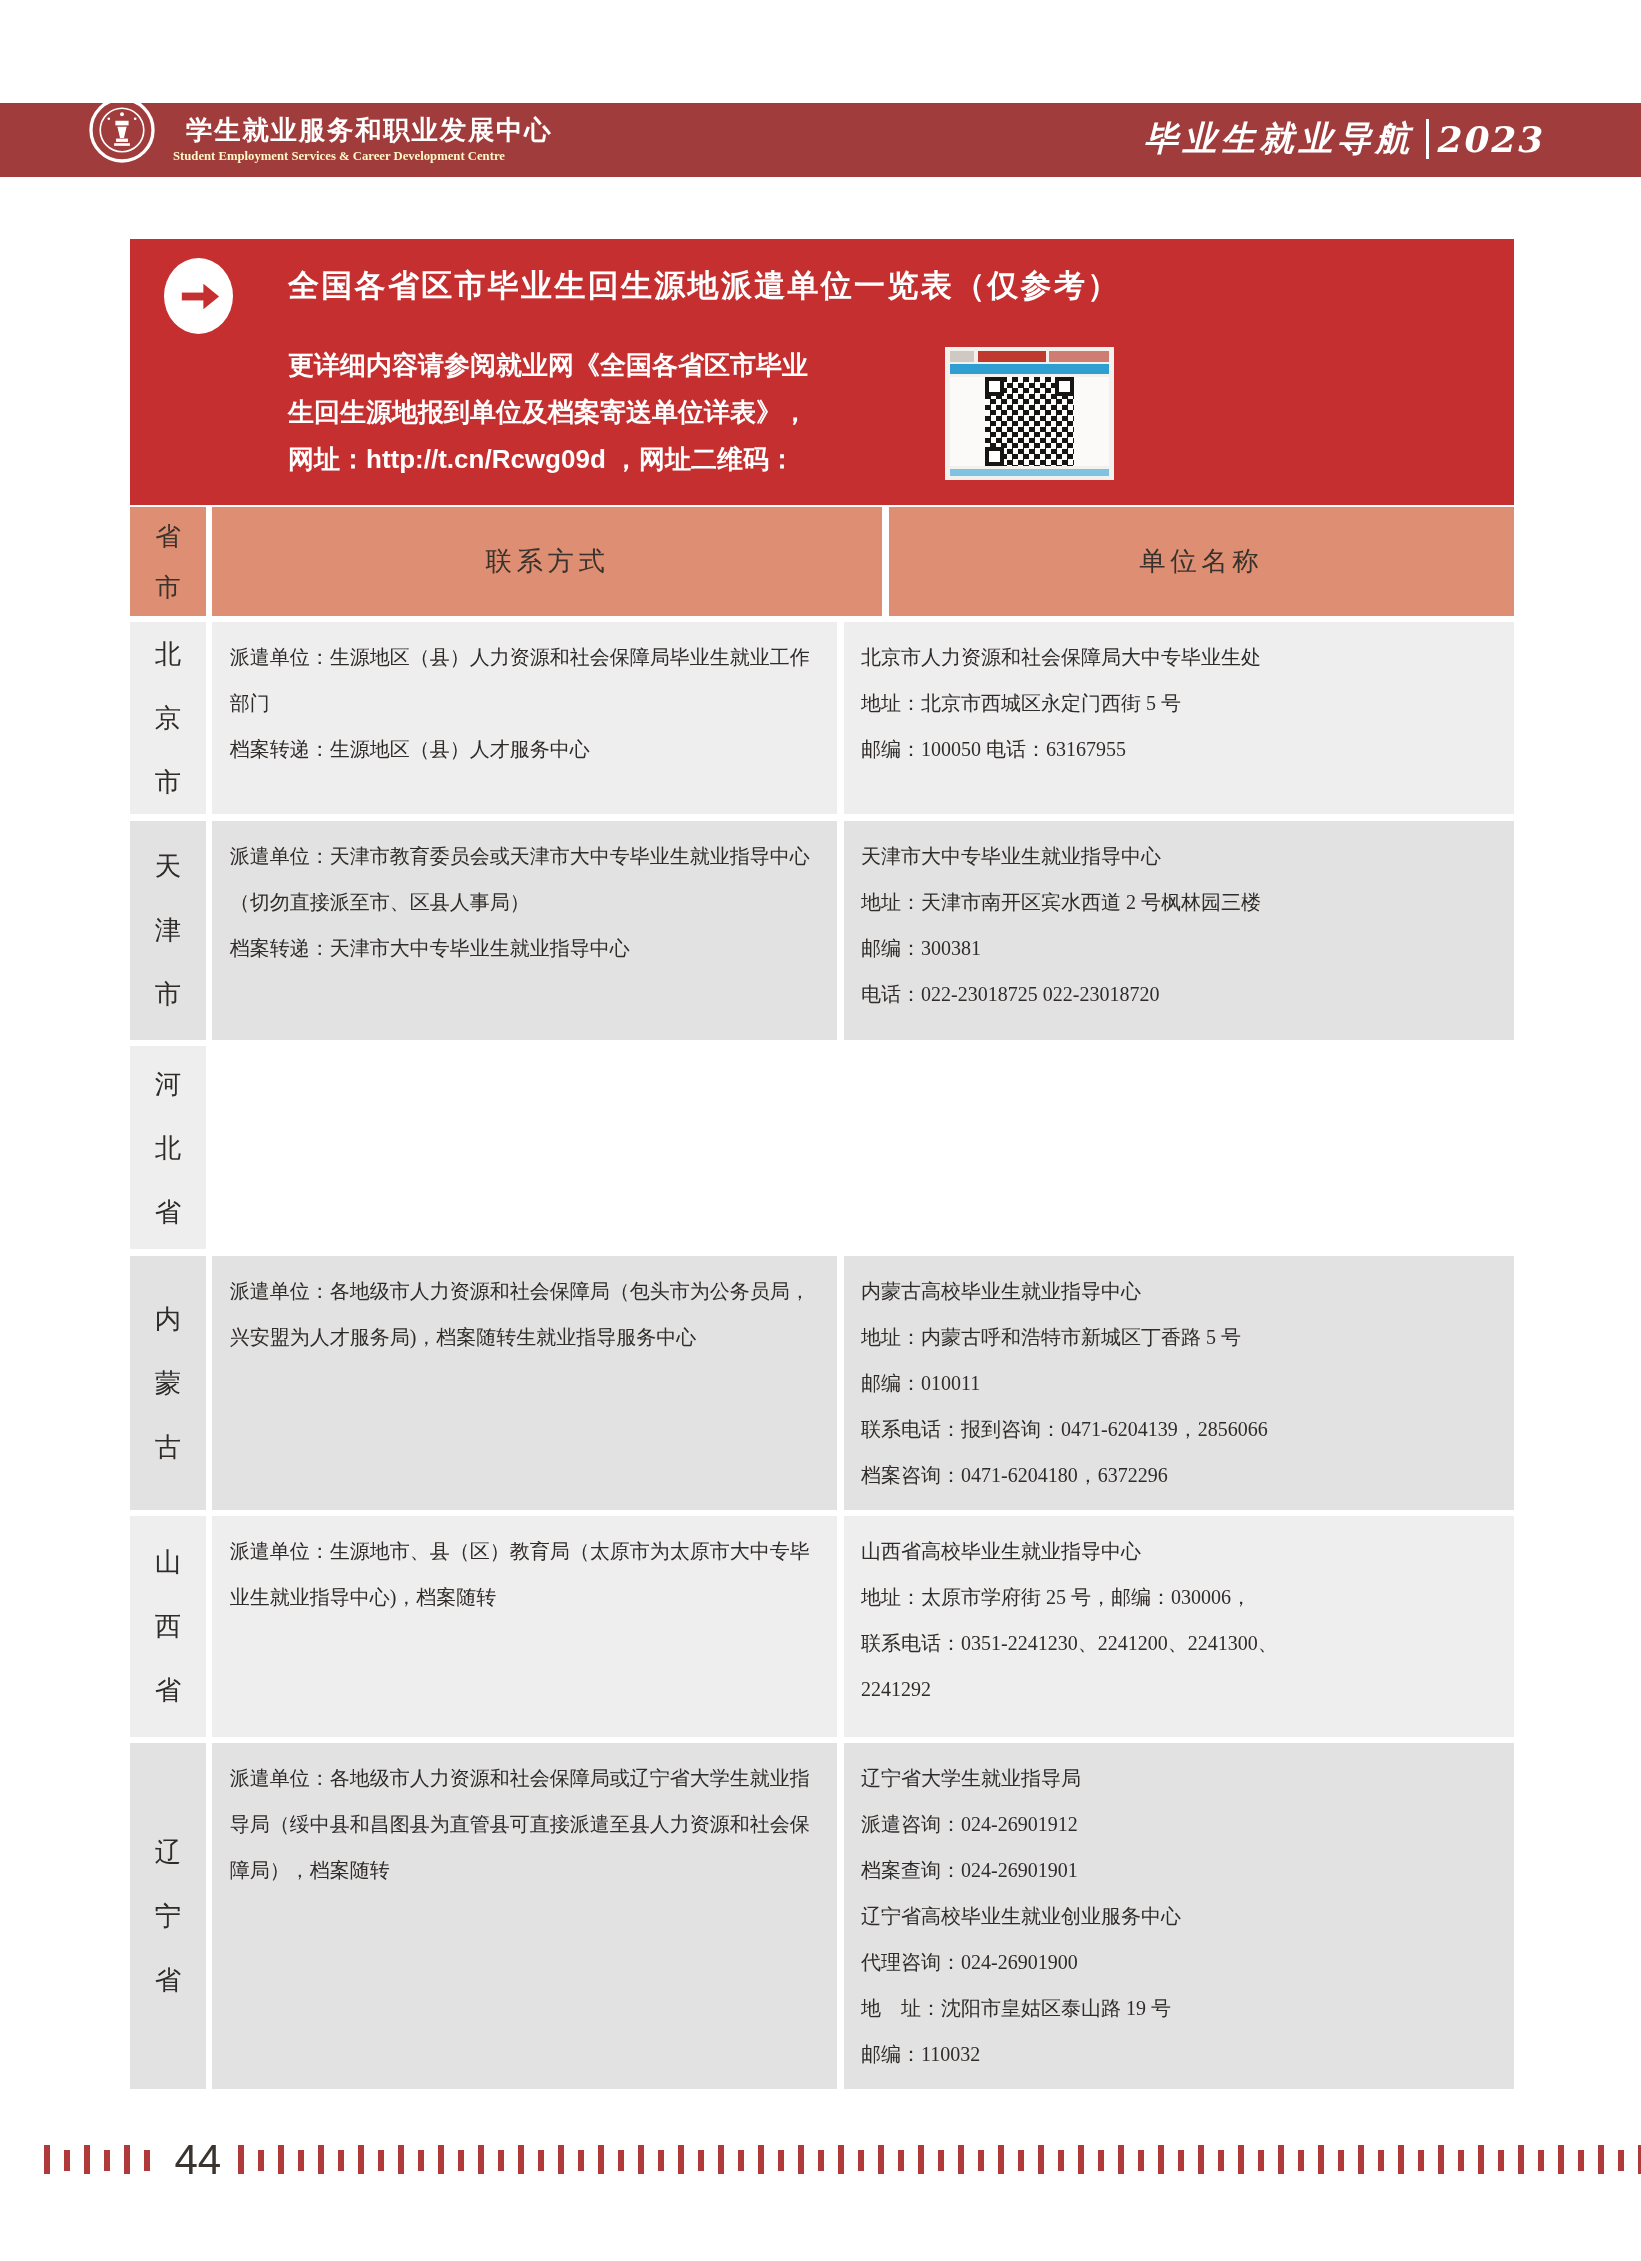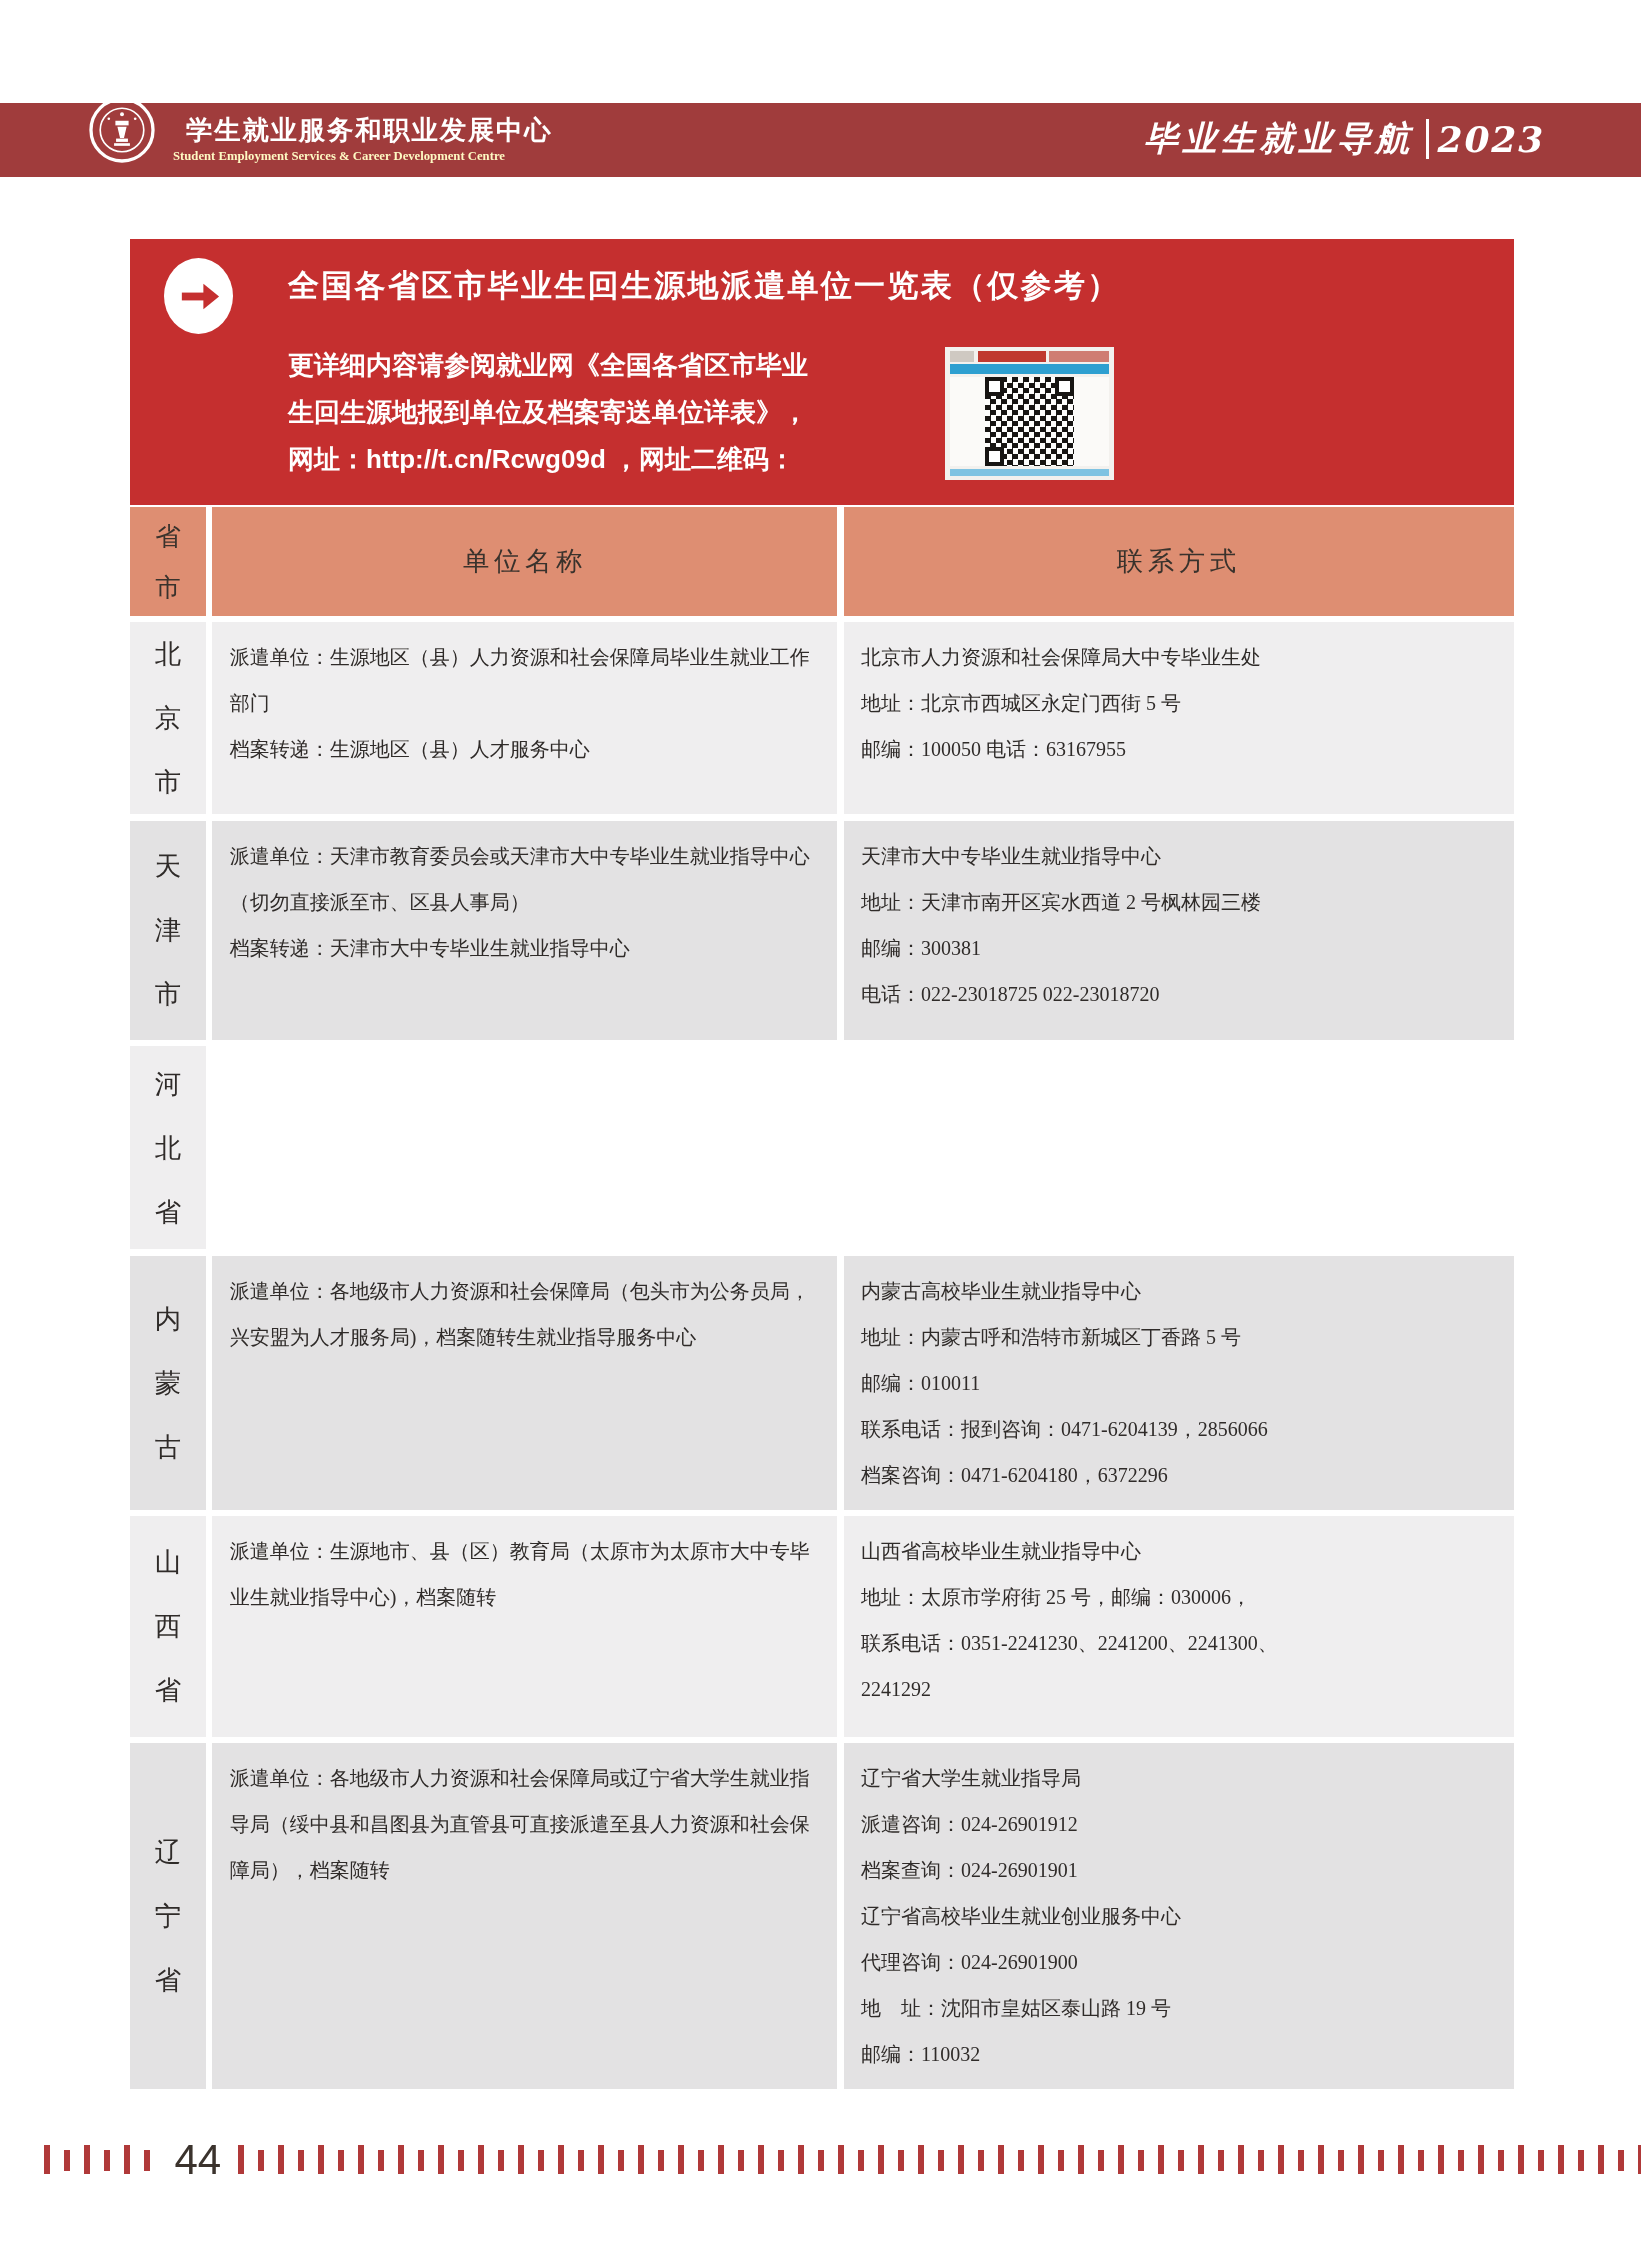--- a/index.html
+++ b/index.html
@@ -147,22 +147,22 @@
     </div>
   </div>
 
   <div class="table-wrap">
 
     <div class="t-row head">
       <div class="cell c-prov">
           <span class="v-text">省
 市</span>
         </div>
+      <div class="cell c-contact">联系方式</div>
       <div class="cell c-unit">单位名称</div>
-      <div class="cell c-contact">联系方式</div>
     </div>
 
     <div class="t-row body-row odd r1">
       <div class="cell c-prov">
           <span class="v-text">北
 京
 市</span>
         </div>
       <div class="cell c-unit">派遣单位：生源地区（县）人力资源和社会保障局毕业生就业工作部门
 档案转递：生源地区（县）人才服务中心</div>

